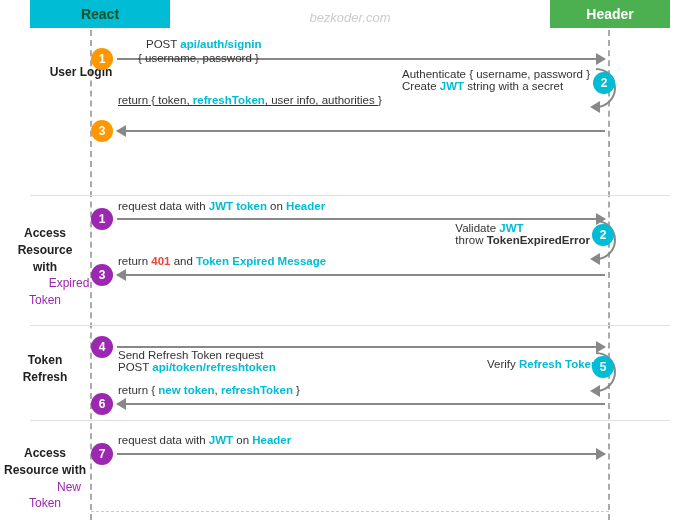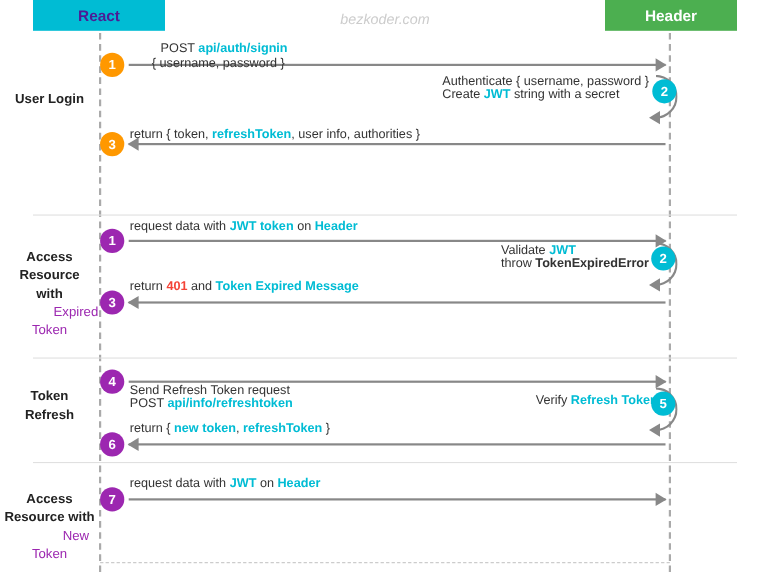--- a/index.html
+++ b/index.html
@@ -22,23 +22,23 @@
       font-size: 13px;
       font-style: italic;
       z-index: 10;
       white-space: nowrap;
     }
 
     
     .header-react {
       position: absolute;
       top: 0; left: 30px;
-      width: 120px;
+      width: 140px;
       background: #00bcd4;
-      color: #4c1d95;
+      color: #14532d;
       text-align: center;
       font-weight: bold;
       font-size: 14px;
       padding: 6px 0;
       border-radius: 0;
     }
     .header-server {
       position: absolute;
       top: 0; right: 30px;
       width: 120px;
@@ -168,21 +168,21 @@
 <div class="header-react">React</div>
 <div class="header-server">Header</div>
 
 <div class="dashed-line-left"></div>
 <div class="dashed-line-right"></div>
 
 <div class="divider" style="top: 195px;"></div>
 <div class="divider" style="top: 325px;"></div>
 <div class="divider" style="top: 420px;"></div>
 
-<div class="section-label" style="top: 82px;">
+<div class="section-label" style="top: 64px; margin-left: 36px;">
   <span>User
 Login</span>
 </div>
 
 <div style="position:absolute; top:48px; left:91px; right:91px; display:flex; align-items:center;">
   <div class="step-circle orange">1</div>
   <div class="arrow-line right" style="flex:1; margin:0 4px;"></div>
 </div>
 <div class="arrow-text" style="top: 38px; left: 118px; padding-left: 28px;">
   POST <span class="highlight-teal">api/auth/signin</span>
@@ -197,21 +197,21 @@
 </div>
 <div class="arrow-text" style="top: 68px; right: 110px; text-align:left;">
   Authenticate { username, password }<br>
   Create <span class="highlight-teal">JWT</span> string with a secret
 </div>
 
 <div style="position:absolute; top:120px; left:91px; right:91px; display:flex; align-items:center;">
   <div class="step-circle orange">3</div>
   <div class="arrow-line left" style="flex:1; margin:0 4px;"></div>
 </div>
-<div class="arrow-text" style="top:116px; left:118px;">
+<div class="arrow-text" style="top:94px; left:118px;text-decoration:underline;">
   return { token, <span class="highlight-teal">refreshToken</span>, user info, authorities }
 </div>
 
 <div class="section-label" style="top: 225px;">
   Access<br>Resource<br>with<br><span class="purple">Expired Token</span>
 </div>
 
 <div style="position:absolute; top:208px; left:91px; right:91px; display:flex; align-items:center;">
   <div class="step-circle purple-bg">1</div>
   <div class="arrow-line right" style="flex:1; margin:0 4px;"></div>
@@ -240,21 +240,21 @@
 <div class="section-label" style="top: 352px;">
   Token<br>Refresh
 </div>
 
 <div style="position:absolute; top:336px; left:91px; right:91px; display:flex; align-items:center;">
   <div class="step-circle purple-bg">4</div>
   <div class="arrow-line right" style="flex:1; margin:0 4px;"></div>
 </div>
 <div class="arrow-text" style="top:325px; left:118px;margin-top:24px;">
   Send Refresh Token request<br>
-  POST <span class="highlight-teal">api/info/refreshtoken</span>
+  POST <span class="highlight-teal">api/token/refreshtoken</span>
 </div>
 
 <div class="curved-arrow" style="top:352px;"></div>
 <div style="position:absolute; top:356px; right:90px;">
   <div class="step-circle teal" style="position:absolute; right:-4px;">5</div>
 </div>
 <div class="arrow-text" style="top:358px; right:102px;">
   Verify <span class="highlight-teal">Refresh Token</span>
 </div>
 

